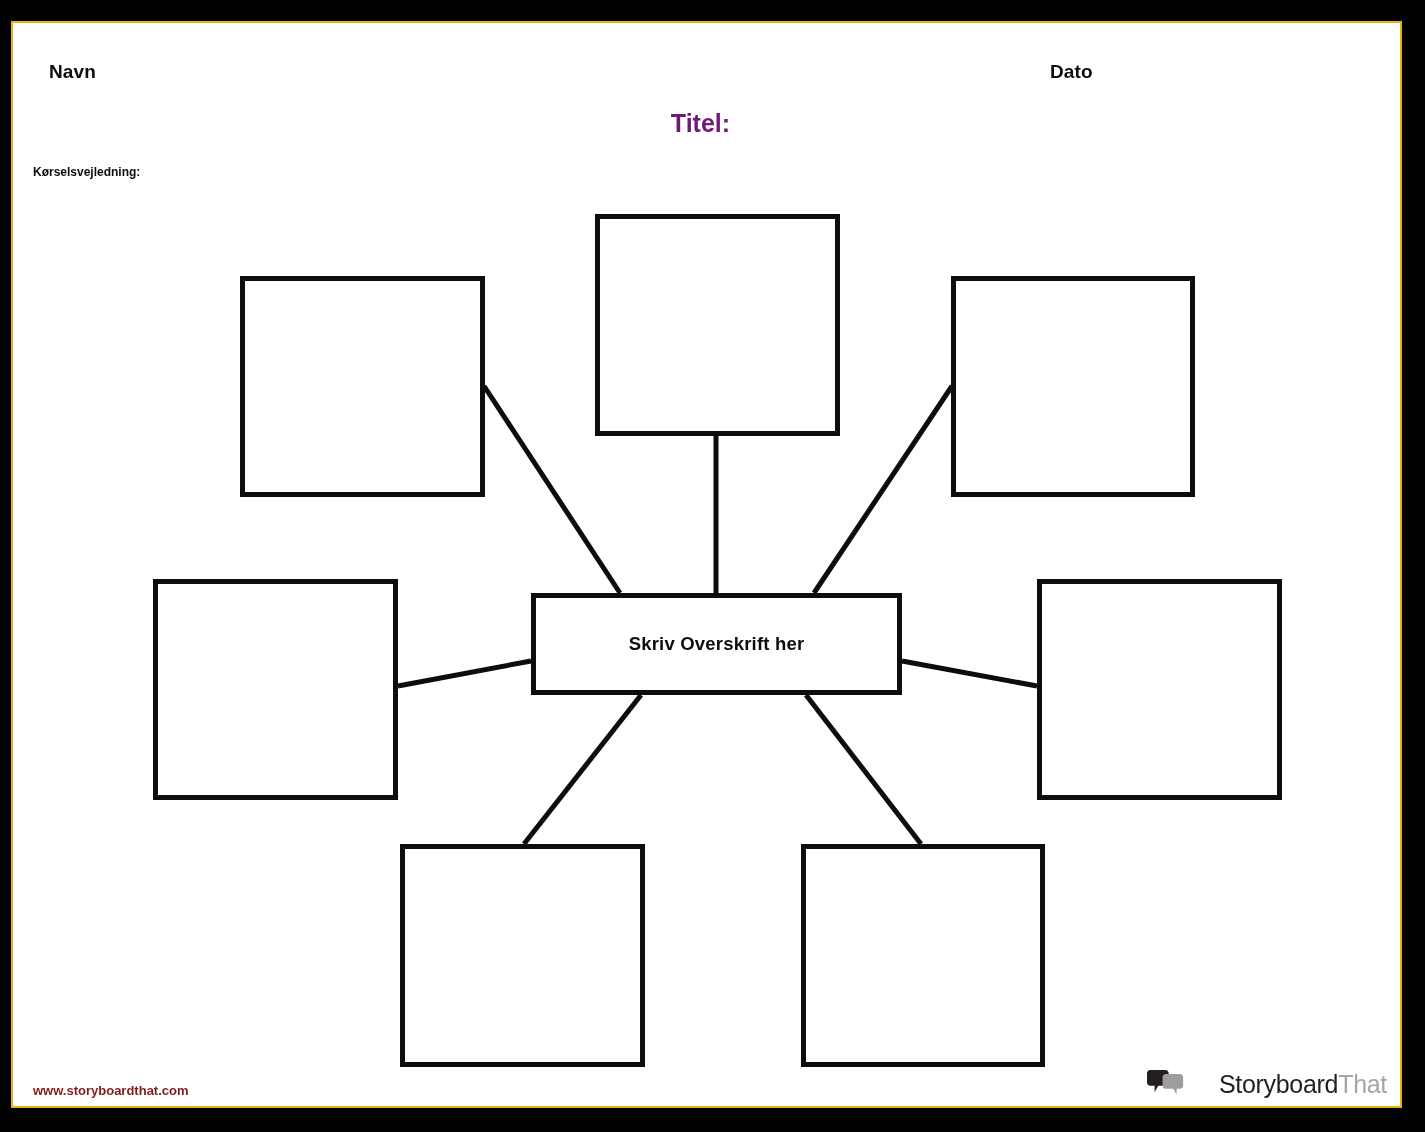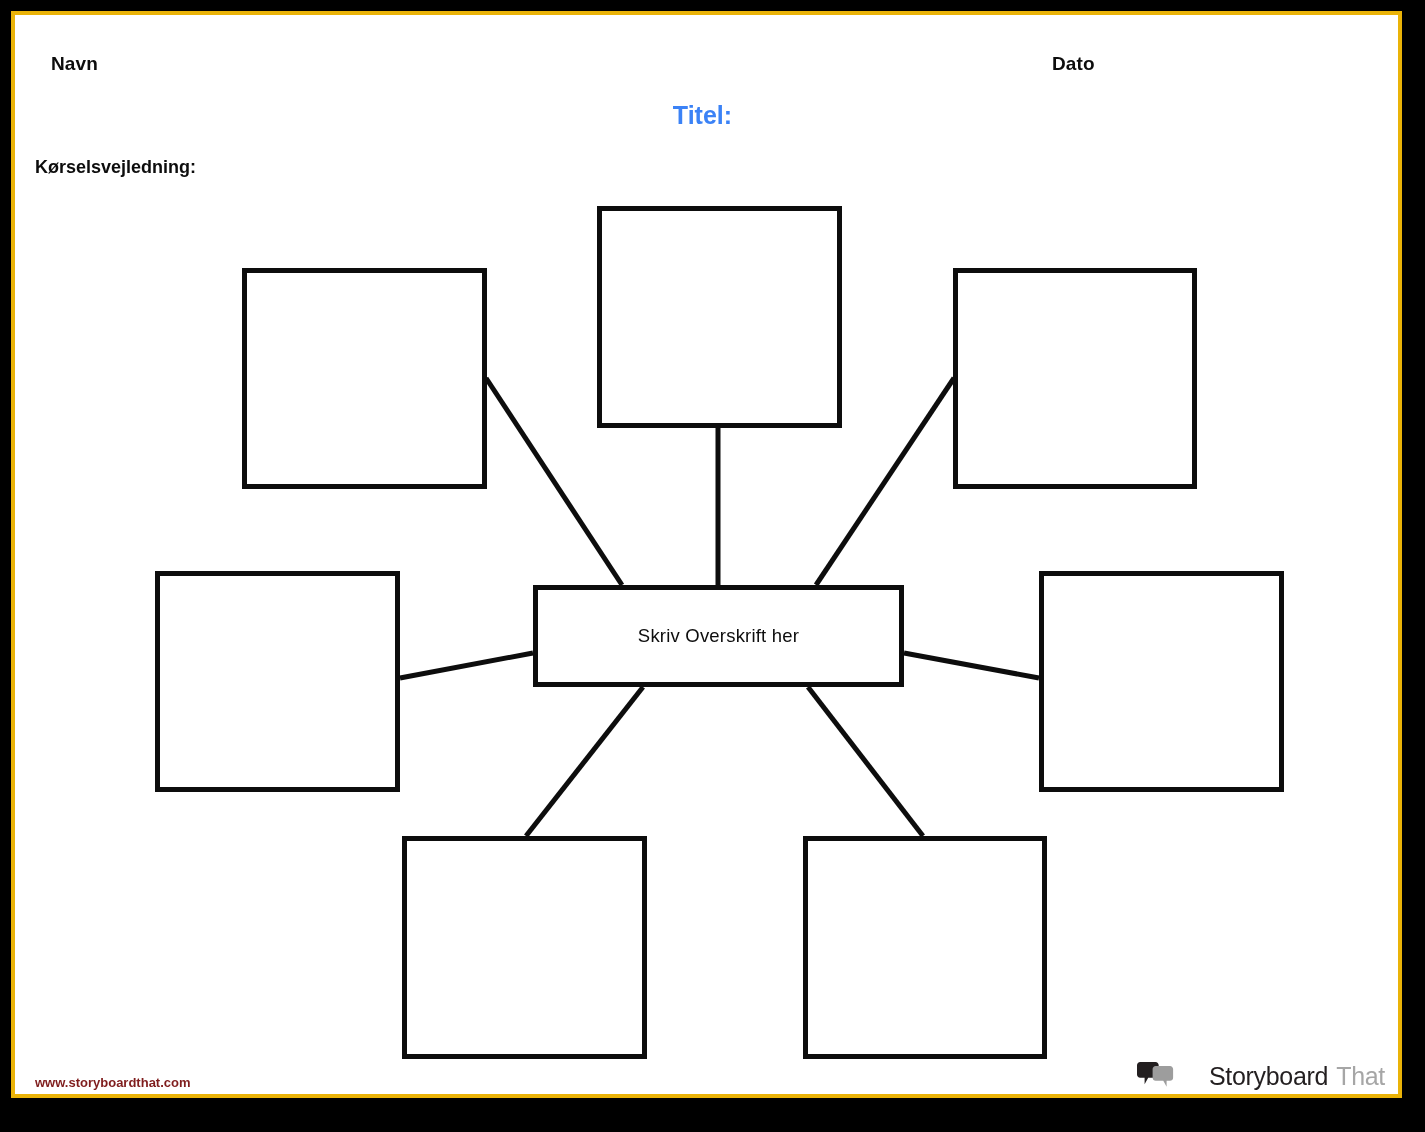--- a/index.html
+++ b/index.html
@@ -11,26 +11,26 @@
   body {
     width: 1425px;
     height: 1132px;
     font-family: "Liberation Sans", sans-serif;
     overflow: hidden;
   }
 
   #page-frame {
     position: absolute;
     left: 11px;
-    top: 11px;
+    top: 21px;
     width: 1391px;
     height: 1087px;
     background: #ffffff;
     box-sizing: border-box;
-    border: 4px solid #eab308;
+    border: 2px solid #eab308;
     overflow: hidden;
   }
 
   
   .field-label {
     position: absolute;
     font-weight: bold;
     font-size: 19px;
     color: #0d0d0d;
     letter-spacing: .1px;
@@ -42,30 +42,30 @@
   #dato-rule { left: 1047px; top: 52px; width: 320px; }
 
   #titel {
     position: absolute;
     left: 0;
     top: 86px;
     width: 1391px;
     text-align: center;
     font-weight: bold;
     font-size: 25px;
-    color: #3b82f6;
+    color: #701a75;
   }
   #titel .titel-inner { display: inline-block; transform: translateX(-8px); }
 
   #directions {
     position: absolute;
     left: 20px;
     top: 142px;
     font-weight: bold;
-    font-size: 18px;
+    font-size: 12px;
     color: #0d0d0d;
     white-space: nowrap;
   }
 
   
   #diagram {
     position: absolute;
     left: 0;
     top: 0;
     width: 1391px;
@@ -84,21 +84,21 @@
     box-sizing: border-box;
     background: #ffffff;
     border: 5px solid #0d0d0d;
   }
   .node.center {
     display: flex;
     align-items: center;
     justify-content: center;
   }
   .node-label {
-    font-weight: normal;
+    font-weight: bold;
     font-size: 18.5px;
     color: #0d0d0d;
     letter-spacing: .2px;
     white-space: nowrap;
   }
 
   
   #node-top-center   { left: 582px;  top: 191px; width: 245px; height: 222px; }
   #node-top-left     { left: 227px;  top: 253px; width: 245px; height: 221px; }
   #node-top-right    { left: 938px;  top: 253px; width: 244px; height: 221px; }
@@ -186,16 +186,16 @@
   </div>
 
   <div id="site-url">www.storyboardthat.com</div>
 
   <div id="brand">
     <svg id="brand-mark" width="40" height="30" viewBox="0 0 40 30" aria-hidden="true">
       <path d="M1 4.2 C1 2.4 2.4 1 4.2 1 L19.5 1 C21.3 1 22.7 2.4 22.7 4.2 L22.7 13.6 C22.7 15.4 21.3 16.8 19.5 16.8 L12.2 16.8 L8.6 23.2 L8.6 16.8 L4.2 16.8 C2.4 16.8 1 15.4 1 13.6 Z" fill="#231f20"></path>
       <path d="M16.6 8.0 C16.6 6.3 18.0 4.9 19.7 4.9 L34.0 4.9 C35.7 4.9 37.1 6.3 37.1 8.0 L37.1 16.7 C37.1 18.4 35.7 19.8 34.0 19.8 L30.6 19.8 L30.6 25.7 L27.3 19.8 L19.7 19.8 C18.0 19.8 16.6 18.4 16.6 16.7 Z" fill="#9d9d9d"></path>
     </svg>
     <span class="brand-word dark">Storyboard</span>
-    <span class="brand-word light" style="margin-left:-9px;padding-left:8px;">That</span>
+    <span class="brand-word light" style="margin-left:-9px;">That</span>
   </div>
 
 </div>
 
 </body></html>

